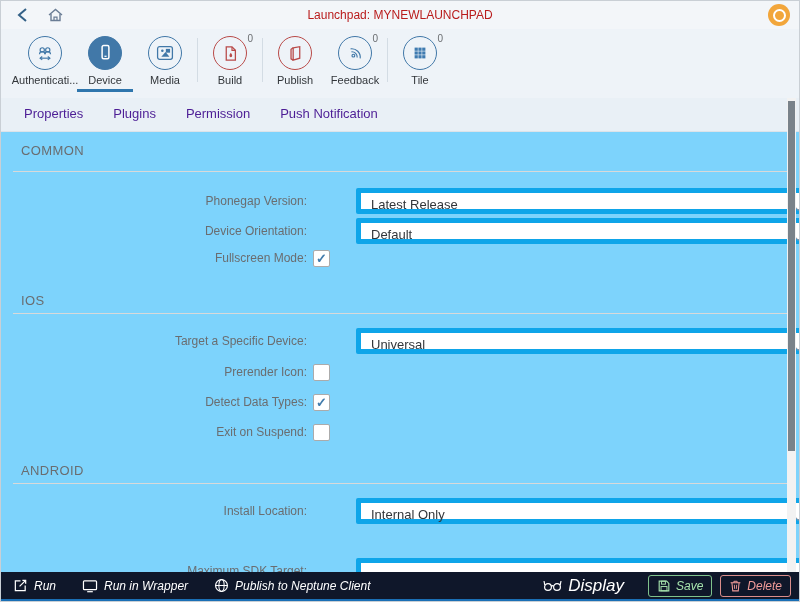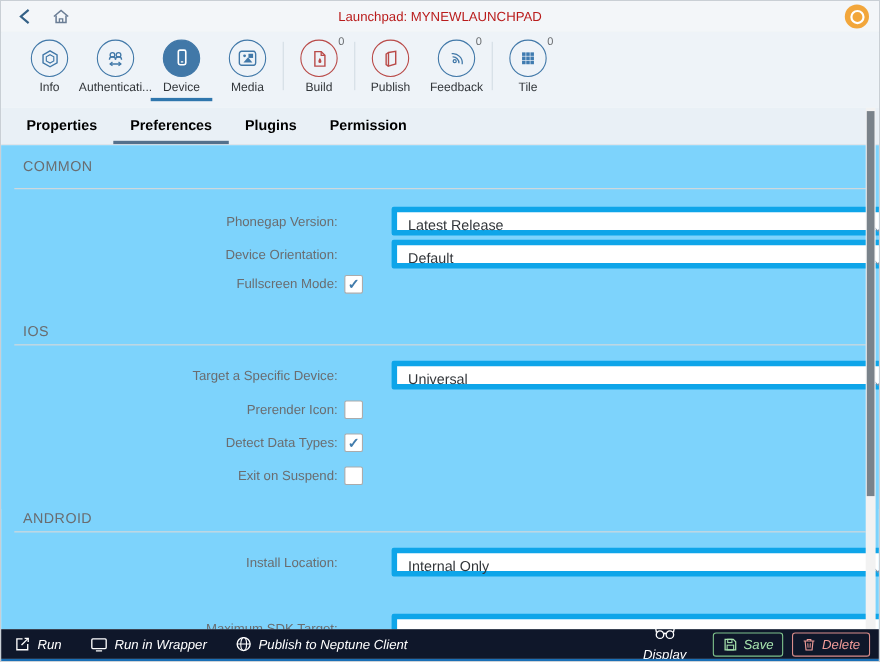--- a/index.html
+++ b/index.html
@@ -20,21 +20,21 @@
   .titem{position:relative;width:60px;height:56px;display:flex;flex-direction:column;align-items:center;cursor:pointer;}
   .tcircle{width:34px;height:34px;border-radius:50%;border:1px solid #4178a8;display:flex;align-items:center;justify-content:center;background:transparent;box-sizing:border-box;}
   .titem.red .tcircle{border-color:#b94a48;}
   .titem.selected .tcircle{background:#4178a8;border-color:#4178a8;}
   .tlabel{margin-top:4px;font-size:11px;color:#32363a;white-space:nowrap;}
   .titem.selected .underbar{position:absolute;bottom:0;left:2px;right:2px;height:3px;background:#2f76ad;}
   .tbadge{position:absolute;top:-3px;right:7px;font-size:10px;color:#6a6d70;}
   .tsep{width:1px;height:44px;background:#d3dce4;margin:2px 2px 0 2px;}
   
   .tabstrip{position:absolute;top:97px;left:0;right:0;height:34px;background:#e9f0f6;border-bottom:1px solid #dde3e9;display:flex;align-items:stretch;padding-left:8px;box-sizing:border-box;}
-  .tab{padding:0 15px;display:flex;align-items:center;font-size:13px;color:#000000;cursor:pointer;box-sizing:border-box;border-bottom:3px solid transparent;font-weight:bold;}
+  .tab{padding:0 15px;display:flex;align-items:center;font-size:13px;color:#4c1d95;cursor:pointer;box-sizing:border-box;border-bottom:3px solid transparent;}
   .tab.selected{border-bottom-color:#54708c;}
   
   .content{position:absolute;top:131px;left:0;right:0;height:440px;background:#7dd3fc;overflow:hidden;}
   .section-title{position:absolute;left:20px;font-size:13px;color:#6a6d70;letter-spacing:0.4px;}
   .divider{position:absolute;left:12px;width:774px;height:1px;background:#d9d9d9;}
   .row{position:absolute;left:0;width:788px;height:26px;}
   .flabel{position:absolute;left:0;width:306px;text-align:right;font-size:12px;color:#6a6d70;line-height:26px;}
   .row.cbrow .flabel{line-height:17px;}
   .select,.tinput{position:absolute;left:312px;width:463px;height:26px;border:5px solid #0ea5e9;border-radius:2px;background:#fff;box-sizing:border-box;margin-left:43px;}
   .select{cursor:pointer;}
@@ -42,21 +42,21 @@
   .chev{position:absolute;right:12px;top:8px;width:7px;height:7px;border-right:1.5px solid #8296ac;border-bottom:1.5px solid #8296ac;transform:rotate(45deg);}
   .tinput{font-family:"Liberation Sans",sans-serif;font-size:13px;color:#32363a;padding:0 10px;outline:none;}
   .cbox{position:absolute;left:312px;top:0;width:17px;height:17px;border:1px solid #ababab;border-radius:2px;background:#fff;box-sizing:border-box;cursor:pointer;text-align:center;line-height:15px;font-size:13px;font-weight:bold;color:#427cac;}
   
   .scrollbar{position:absolute;top:97px;right:3px;width:9px;height:474px;background:#f2f2f2;}
   .scrollthumb{position:absolute;top:3px;left:1px;width:7px;height:350px;background:#79828a;cursor:pointer;}
   
   .footer{position:absolute;top:571px;left:0;right:0;height:27px;background:#0f172a;display:flex;align-items:center;padding:0 8px 0 12px;box-sizing:border-box;color:#fff;font-style:italic;}
   .f-item{display:flex;align-items:center;gap:6px;font-size:12px;color:#fff;cursor:pointer;margin-right:26px;white-space:nowrap;}
   .f-spacer{flex:1;}
-  .f-display{display:flex;align-items:center;gap:6px;font-size:12px;cursor:pointer;margin-right:16px;flex-direction:column;}
+  .f-display{display:flex;align-items:center;gap:6px;font-size:17px;cursor:pointer;margin-right:16px;}
   .f-btn{display:flex;align-items:center;gap:5px;height:22px;padding:0 8px;border-radius:3px;font-size:12px;cursor:pointer;box-sizing:border-box;margin-left:8px;}
   .f-save{border:1px solid #7fc28c;color:#a6e3ad;}
   .f-del{border:1px solid #da8d8b;color:#f09b98;}
   .footer-line{position:absolute;top:598px;left:0;right:0;height:4px;background:#1a6fb5;}
   svg{display:block;}
 </style>
 </head>
 <body>
 
 <div class="app">
@@ -75,29 +75,20 @@
       </svg>
     </div>
     <div class="hdr-title">Launchpad: MYNEWLAUNCHPAD</div>
     <div class="avatar">
       <div class="avatar-ring"></div>
     </div>
   </div>
 
   <div class="toolbar">
 
-    <div class="titem">
-      <div class="tcircle">
-        <svg width="17" height="17" viewBox="0 0 16 16">
-          <polygon points="8,1.2 14,4.6 14,11.4 8,14.8 2,11.4 2,4.6" fill="none" stroke="#4178a8" stroke-width="1.2"></polygon>
-          <polygon points="8,4.4 11.2,6.2 11.2,9.8 8,11.6 4.8,9.8 4.8,6.2" fill="none" stroke="#4178a8" stroke-width="1"></polygon>
-        </svg>
-      </div>
-      <div class="tlabel">Info</div>
-    </div>
 
     <div class="titem">
       <div class="tcircle">
         <svg width="18" height="17" viewBox="0 0 16 16">
           <circle cx="5.4" cy="4.6" r="2" fill="none" stroke="#4178a8" stroke-width="1.1"></circle>
           <circle cx="10.6" cy="4.6" r="2" fill="none" stroke="#4178a8" stroke-width="1.1"></circle>
           <path d="M2.8,8.8 a2.6,2.6 0 0 1 5.2,0" fill="none" stroke="#4178a8" stroke-width="1.1"></path>
           <path d="M8,8.8 a2.6,2.6 0 0 1 5.2,0" fill="none" stroke="#4178a8" stroke-width="1.1"></path>
           <line x1="3.4" y1="12.4" x2="12.6" y2="12.4" stroke="#4178a8" stroke-width="1.1"></line>
           <polyline points="5.4,10.8 3.4,12.4 5.4,14" fill="none" stroke="#4178a8" stroke-width="1.1"></polyline>
@@ -186,23 +177,23 @@
           </g>
         </svg>
       </div>
       <div class="tbadge">0</div>
       <div class="tlabel">Tile</div>
     </div>
   </div>
 
   <div class="tabstrip">
     <div class="tab">Properties</div>
-    <div class="tab selected">Preferences</div>
     <div class="tab">Plugins</div>
     <div class="tab">Permission</div>
+    <div class="tab">Push Notification</div>
   </div>
 
   <div class="content">
 
     <div class="section-title" style="top:11px">COMMON</div>
     <div class="divider" style="top:39px"></div>
 
     <div class="row" style="top:56px">
       <div class="flabel">Phonegap Version:</div>
       <div class="select">

